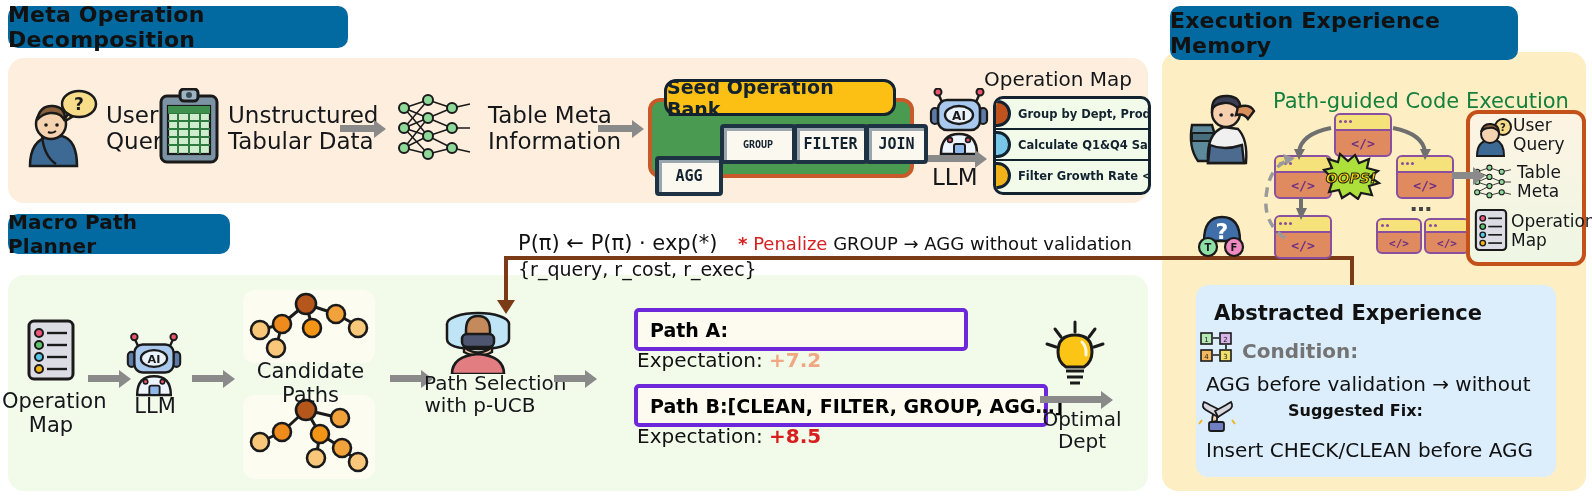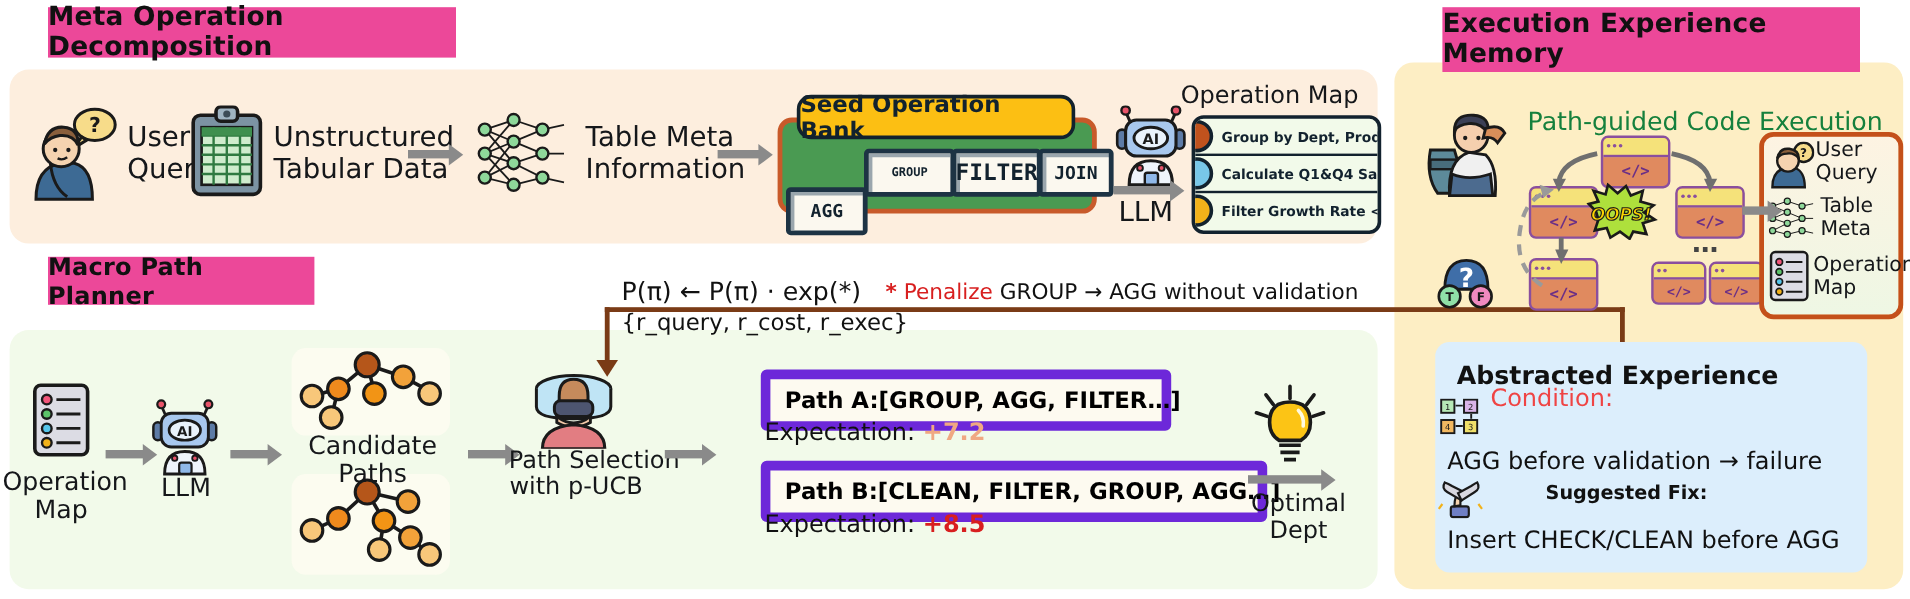--- a/index.html
+++ b/index.html
@@ -1,22 +1,22 @@
 <!DOCTYPE html>
 <html><head>
 <meta charset="utf-8">
 <style>
   html,body{margin:0;padding:0;background:#ffffff;}
   body{width:1592px;height:499px;position:relative;overflow:hidden;
        font-family:"DejaVu Sans","Liberation Sans",sans-serif;}
 
   .panel-title{
-    position:absolute;background:#ec4899;border-radius:0;
+    position:absolute;background:#0369a1;border-radius:10px;
     display:flex;align-items:center;justify-content:center;
-    font-weight:bold;color:#111;letter-spacing:.2px;margin-left:32px;
+    font-weight:bold;color:#111;letter-spacing:.2px;
   }
 
   .panel{position:absolute;border-radius:16px;}
   .panel-orange{background:#fdeede;}
   .panel-green {background:#f2faea;}
   .panel-cream {background:#fdeec4;}
 
   .lbl{position:absolute;color:#15171a;line-height:1.12;}
   .center{text-align:center;}
 
@@ -41,21 +41,21 @@
   #opmap-card{position:absolute;background:#f2faea;border:3px solid #12222e;
     border-radius:10px;overflow:hidden;}
   .opmap-row{position:relative;height:29px;display:flex;align-items:center;
     border-bottom:2px solid #12222e;padding-left:22px;font-size:11.5px;
     font-weight:bold;color:#12222e;white-space:nowrap;}
   .opmap-row:last-child{border-bottom:none;}
   .opmap-dot{position:absolute;left:-12px;width:21px;height:21px;border-radius:50%;
     border:3px solid #12222e;}
 
   
-  .path-box{position:absolute;background:#fdfaf0;border:8px solid #6d28d9;
+  .path-box{position:absolute;background:#fdfaf0;border:4px solid #6d28d9;
     border-radius:5px;display:flex;align-items:center;padding-left:12px;
     font-weight:bold;color:#000;white-space:nowrap;}
 
   
   #mem-inputs{position:absolute;border:4px solid #c4501a;border-radius:12px;
     background:linear-gradient(#fdf3e2,#eef7e4);}
   #abstract-card{position:absolute;background:#dceefc;border-radius:12px;}
 
   
   .brown{position:absolute;background:#7a3b16;}
@@ -165,21 +165,21 @@
 
 <div class="lbl" style="left:488px;top:103px;font-size:23px;white-space:pre;">Table Meta
 Information</div>
 
 <div class="arrow" style="left:598px;top:125px;width:35px;"></div>
 
 <div id="seed-bank" style="left:648px;top:98px;width:258px;height:72px;"></div>
 <div id="seed-bank-title" style="left:664px;top:79px;width:226px;height:31px;font-size:19px;">Seed Operation Bank</div>
 <div class="op-chip" style="left:655px;top:124px;width:60px;height:32px;font-size:15px;margin-top:32px;">AGG</div>
 <div class="op-chip" style="left:720px;top:124px;width:68px;height:32px;font-size:10px;">GROUP</div>
-<div class="op-chip" style="left:793px;top:124px;width:67px;height:32px;font-size:19px;">FILTER</div>
+<div class="op-chip" style="left:793px;top:124px;width:67px;height:32px;font-size:15px;">FILTER</div>
 <div class="op-chip" style="left:865px;top:124px;width:55px;height:32px;font-size:15px;">JOIN</div>
 
 <svg style="position:absolute;left:928px;top:88px;width:62px;height:68px;" viewBox="0 0 62 68">
   <line x1="14" y1="14" x2="10" y2="5" stroke="#1a1a1a" stroke-width="2.5"></line>
   <line x1="48" y1="14" x2="52" y2="5" stroke="#1a1a1a" stroke-width="2.5"></line>
   <circle cx="10" cy="4" r="3.5" fill="#e8546a" stroke="#1a1a1a" stroke-width="2"></circle>
   <circle cx="52" cy="4" r="3.5" fill="#e8546a" stroke="#1a1a1a" stroke-width="2"></circle>
   <rect x="3" y="20" width="8" height="16" rx="4" fill="#5d7ba6" stroke="#1a1a1a" stroke-width="2.2"></rect>
   <rect x="51" y="20" width="8" height="16" rx="4" fill="#5d7ba6" stroke="#1a1a1a" stroke-width="2.2"></rect>
   <rect x="10" y="12" width="42" height="30" rx="9" fill="#a8c8ee" stroke="#1a1a1a" stroke-width="2.6"></rect>
@@ -318,21 +318,20 @@
   <path d="M24 39 Q38 50 52 39 L52 44 Q38 52 24 44 Z" fill="#f3c9a8" stroke="#1a1a1a" stroke-width="2.4"></path>
   <path d="M12 66 Q12 48 38 46 Q64 48 64 66 Z" fill="#e27d82" stroke="#1a1a1a" stroke-width="2.6"></path>
 </svg>
 <div class="lbl center" style="left:424px;top:372px;width:112px;font-size:20px;white-space:pre;">Path Selection
 with p-UCB</div>
 
 <div class="arrow" style="left:554px;top:375px;width:32px;"></div>
 
 <div class="path-box" style="left:634px;top:308px;width:314px;height:35px;font-size:19px;">
   <span>Path A:</span>
-  <span style="font-weight:bold;"> [GROUP, AGG, FILTER…]</span>
 </div>
 <div style="position:absolute;left:637px;top:348px;font-size:20px;white-space:nowrap;">
   <span style="color:#111;">Expectation:</span>
   <span style="color:#f0a882;font-weight:bold;">+7.2</span>
 </div>
 
 <div class="path-box" style="left:634px;top:384px;width:394px;height:35px;font-size:19px;">
   <span>Path B:</span>
   <span style="font-weight:bold;"> [CLEAN, FILTER, GROUP, AGG…]</span>
 </div>
@@ -518,22 +517,22 @@
   <rect x="1" y="1" width="11" height="11" fill="#b6e8b6" stroke="#1a1a1a" stroke-width="1.6"></rect>
   <text x="6.5" y="9.5" font-size="7" text-anchor="middle" fill="#1a1a1a">1</text>
   <rect x="20" y="1" width="11" height="11" fill="#d9b4e8" stroke="#1a1a1a" stroke-width="1.6"></rect>
   <text x="25.5" y="9.5" font-size="7" text-anchor="middle" fill="#1a1a1a">2</text>
   <rect x="1" y="18" width="11" height="11" fill="#f2b860" stroke="#1a1a1a" stroke-width="1.6"></rect>
   <text x="6.5" y="26.5" font-size="7" text-anchor="middle" fill="#1a1a1a">4</text>
   <rect x="20" y="18" width="11" height="11" fill="#f0e06a" stroke="#1a1a1a" stroke-width="1.6"></rect>
   <text x="25.5" y="26.5" font-size="7" text-anchor="middle" fill="#1a1a1a">3</text>
   <path d="M13 6 L19 6 M26 13 L26 17 M19 23 L13 23" stroke="#1a1a1a" stroke-width="1.6"></path>
 </svg>
-<div class="lbl" style="left:1242px;top:320px;font-size:20px;font-weight:normal;color:#ef4444;">Condition:</div>
-<div class="lbl" style="left:1206px;top:373px;font-size:20px;color:#111;">AGG before validation → failure</div>
+<div class="lbl" style="left:1242px;top:340px;font-size:20px;font-weight:bold;color:#737373;">Condition:</div>
+<div class="lbl" style="left:1206px;top:373px;font-size:20px;color:#111;">AGG before validation → without</div>
 
 <svg style="position:absolute;left:1198px;top:398px;width:38px;height:34px;" viewBox="0 0 38 34">
   <rect x="11" y="24" width="15" height="9" rx="2" fill="#6f7fc4" stroke="#1a1a1a" stroke-width="1.8"></rect>
   <path d="M14 24 Q14 14 19 13 L19 23 Z" fill="#f5d3b0" stroke="#1a1a1a" stroke-width="1.8"></path>
   <path d="M6 4 Q3 9 8 12 L20 19 L24 13 L12 7 Q9 5 6 4Z" fill="#d8d8e0" stroke="#1a1a1a" stroke-width="1.8"></path>
   <path d="M33 4 Q36 9 31 12 L20 19 L17 13 L28 7 Q31 5 33 4Z" fill="#d8d8e0" stroke="#1a1a1a" stroke-width="1.8"></path>
   <g stroke="#f2b21a" stroke-width="1.8">
     <line x1="4" y1="22" x2="1" y2="26"></line>
       <line x1="34" y1="22" x2="37" y2="26"></line>
   </g>

